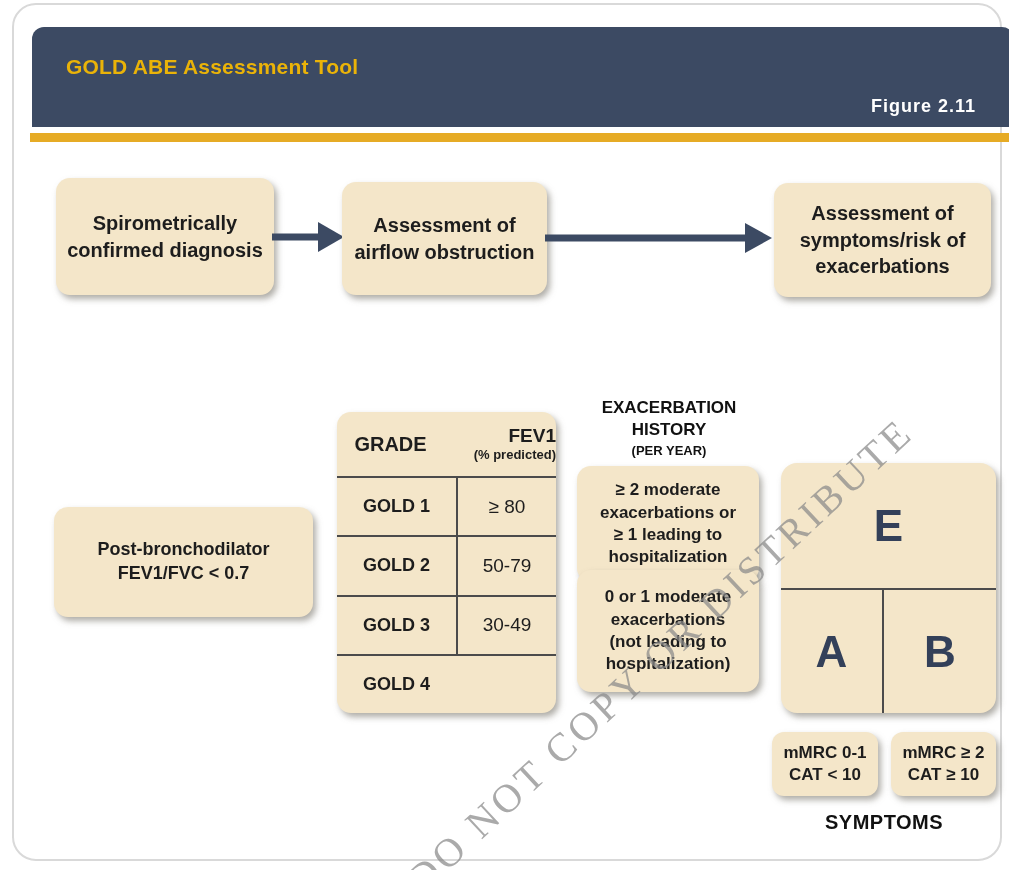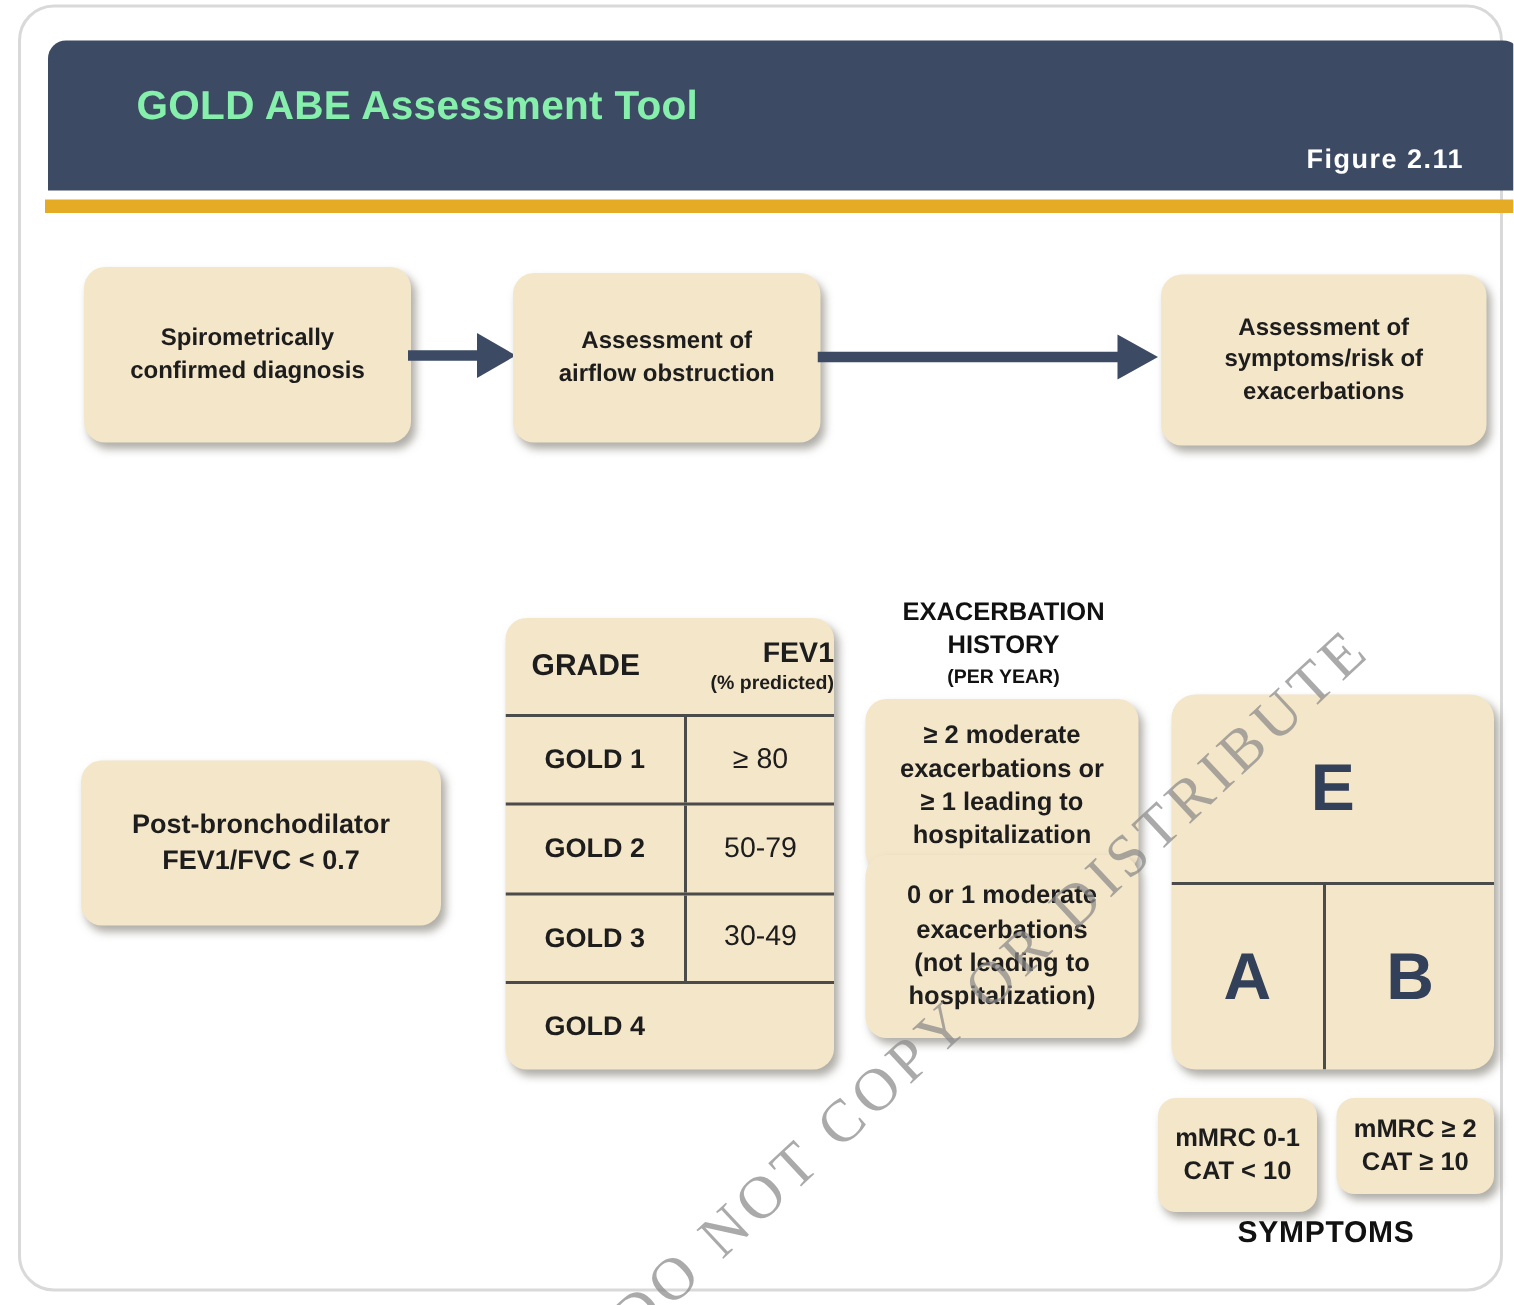--- a/index.html
+++ b/index.html
@@ -14,39 +14,39 @@
   *{margin:0;padding:0;box-sizing:border-box;}
   html,body{background:#ffffff;}
   body{font-family:"Liberation Sans", sans-serif; color:var(--text-dark);}
   .page{position:relative; width:1009px; height:870px; background:#ffffff; overflow:hidden;}
   .panel{position:absolute; left:12px; top:3px; width:990px; height:858px;
          border:2px solid #d9d9d9; border-radius:24px; background:#ffffff;}
   
   .header{position:absolute; left:18px; top:22px; width:982px; height:100px;
           background:var(--header-navy); border-radius:12px 12px 0 0;
           display:flex; flex-direction:column; padding:28px 38px 10px 34px;}
-  .header .title{font-size:27px; font-weight:700; color:#86efac; letter-spacing:.2px;margin-left:25px;}
+  .header .title{font-size:21px; font-weight:700; color:#eab308; letter-spacing:.2px;}
   .header .figure-label{margin-top:auto; align-self:flex-end; font-size:18px; font-weight:700;
           color:#ffffff; letter-spacing:1px;}
   .gold-bar{position:absolute; left:16px; top:128px; width:984px; height:9px; background:var(--gold-accent);}
   
   .cream{background:var(--box-cream); border-radius:14px;
          box-shadow:3px 4px 6px rgba(110,105,95,.55);
          display:flex; align-items:center; justify-content:center; text-align:center;}
   .box-label{white-space:pre-line; line-height:1.32;}
-  .flow-box .box-label{font-size:16px; font-weight:600;}
+  .flow-box .box-label{font-size:20px; font-weight:600;}
   .flow-box-1{position:absolute; left:42px; top:173px; width:218px; height:117px;}
   .flow-box-2{position:absolute; left:328px; top:177px; width:205px; height:113px;}
   .flow-box-3{position:absolute; left:760px; top:178px; width:217px; height:114px;}
   .arrow-svg{position:absolute;}
   .arrow-1{left:258px; top:214px;}
   .arrow-2{left:531px; top:215px;}
   .arrow-svg line{stroke:var(--header-navy);}
   .arrow-svg polygon{fill:var(--header-navy);}
-  .criteria-box{position:absolute; left:40px; top:502px; width:240px; height:110px;}
+  .criteria-box{position:absolute; left:40px; top:502px; width:259px; height:110px;}
   .criteria-box .box-label{font-size:18px; font-weight:600;}
   
   .grade-table{position:absolute; left:323px; top:407px; width:219px; height:301px;
          background:var(--box-cream); border-radius:14px;
          box-shadow:3px 4px 6px rgba(110,105,95,.55);
          display:flex; flex-direction:column; overflow:hidden;}
   .gt-header{flex:0 0 66px; display:flex; align-items:center;
          border-bottom:2px solid var(--grid-line);}
   .gt-header .gt-c1{width:107px; text-align:center; font-size:20px; font-weight:700;}
   .gt-header .gt-c2{flex:1; text-align:right;}
@@ -71,21 +71,21 @@
          box-shadow:3px 4px 6px rgba(110,105,95,.55);
          display:flex; flex-direction:column; overflow:hidden;}
   .abe-e{flex:0 0 127px; display:flex; align-items:center; justify-content:center;
          border-bottom:2px solid var(--grid-line);}
   .abe-bottom{flex:1; display:flex;}
   .abe-a{width:103px; display:flex; align-items:center; justify-content:center;
          border-right:2px solid var(--grid-line);}
   .abe-b{flex:1; display:flex; align-items:center; justify-content:center;}
   .abe-letter{font-size:44px; font-weight:700; color:var(--letter-navy);}
   
-  .mmrc-low{position:absolute; left:758px; top:727px; width:106px; height:76px; border-radius:12px;}
+  .mmrc-low{position:absolute; left:758px; top:727px; width:106px; height:64px; border-radius:12px;}
   .mmrc-high{position:absolute; left:877px; top:727px; width:105px; height:64px; border-radius:12px;}
   .mmrc-low .box-label,.mmrc-high .box-label{font-size:17px; font-weight:600;}
   .symptoms-label{position:absolute; left:758px; top:806px; width:224px; text-align:center;
          font-size:20px; font-weight:800; color:#111; letter-spacing:.5px;}
   
   .watermark{position:absolute; left:660px; top:655px;
          transform:translate(-50%,-50%) rotate(-43deg);
          font-family:"Liberation Serif", serif; font-size:40px; font-weight:400;
          letter-spacing:4px; color:var(--watermark-gray); opacity:.72;
          white-space:nowrap; z-index:50; pointer-events:none;}

